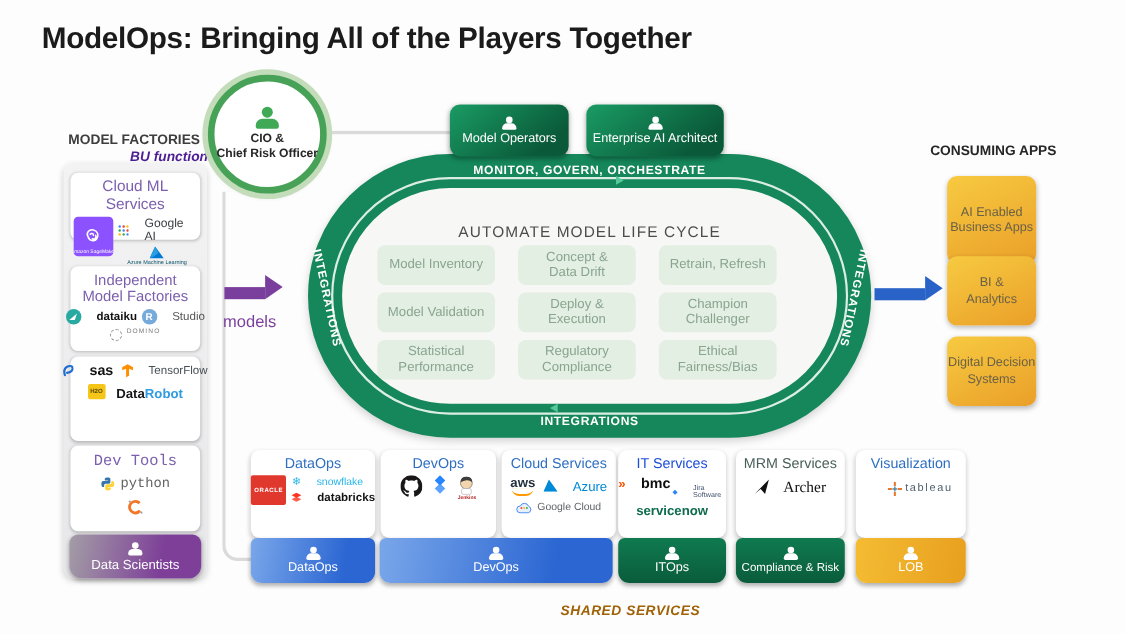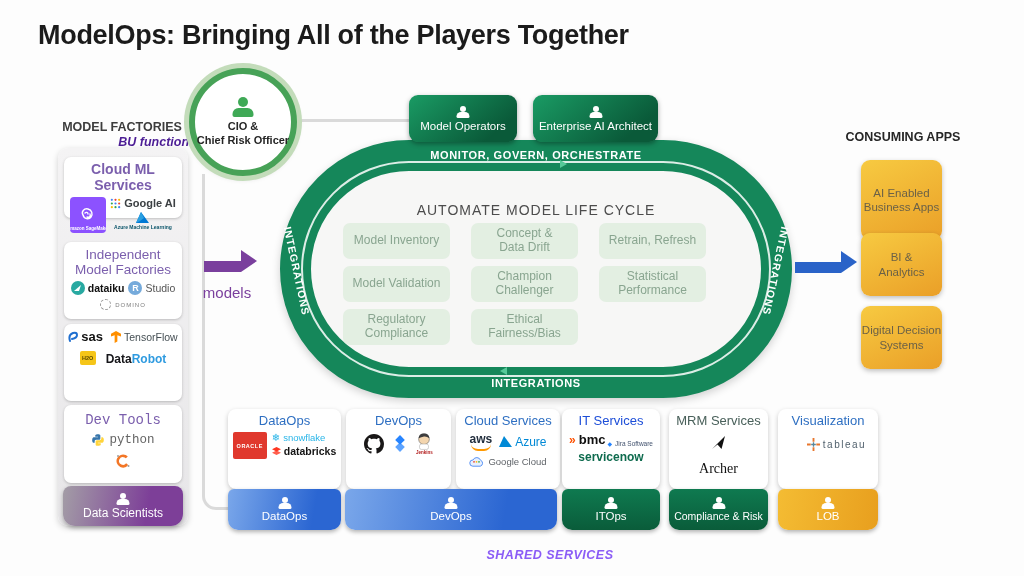--- a/index.html
+++ b/index.html
@@ -13,22 +13,22 @@
   
   .page-title { left:38px; top:20px; font-size:27px; font-weight:bold; color:#1b1b1b; letter-spacing:-.3px; }
 
   
   .mf-header { left:48px; top:120px; width:148px; text-align:center; font-size:12.5px; font-weight:bold; color:#3d3d3d; }
   .mf-sub { left:48px; top:135px; width:148px; text-align:right; font-size:12.5px; font-weight:bold; font-style:italic; color:#4c1d95; }
   .left-panel { left:58px; top:148px; width:130px; height:378px; border-radius:10px;
     background:linear-gradient(180deg,#f4f3f4,#e7e6e8); box-shadow:0 2px 6px rgba(0,0,0,.18); }
   .lcard { left:64px; width:118px; background:#fff; border-radius:7px; box-shadow:0 1px 3px rgba(0,0,0,.22); padding:5px 3px; }
   .lcard-title { text-align:center; color:#7b5fad; font-size:13.5px; line-height:1.12; margin-bottom:4px; }
-  .logo-row { display:flex; align-items:center; justify-content:center; gap:4px; }
-  .logo-item { display:flex; align-items:center; gap:3px; }
+  .logo-row { display:flex; justify-content:center; gap:4px; }
+  .logo-item { display:flex; align-items:center; gap:14px; }
   .tiny-cap { font-size:5px; color:#0b556a; }
   .sm-tile { width:36px; height:36px; background:#8c52ff; border-radius:4px; display:flex; flex-direction:column; align-items:center; justify-content:flex-end; overflow:hidden; }
   .sm-cap { font-size:4.5px; color:#fff; padding-bottom:2px; white-space:nowrap; }
   .ds-footer { left:63px; top:486px; width:120px; height:40px; border-radius:8px 8px 12px 12px;
     background:linear-gradient(100deg,#a39da6,#7d3f98 70%); color:#fff; box-shadow:0 2px 4px rgba(0,0,0,.3); }
   .ds-footer .lbl { font-size:12px; margin-top:1px; }
 
   
   .person { position:relative; display:block; width:14px; height:12px; color:#fff; }
   .person::before { content:""; position:absolute; top:0; left:50%; transform:translateX(-50%); width:6px; height:6px; border-radius:50%; background:currentColor; }
@@ -80,21 +80,21 @@
 
   
   .bcard { top:409px; height:80px; background:#fff; border-radius:8px; box-shadow:0 2px 5px rgba(0,0,0,.22); padding-top:4px; }
   .bcard-title { text-align:center; font-size:13px; margin-bottom:4px; }
   .t-blue { color:#2e6fc2; } .t-green { color:#1d4ed8; } .t-slate { color:#49605a; }
   .bfoot { top:489px; height:41px; border-radius:6px 6px 10px 10px; color:#fff; box-shadow:0 2px 4px rgba(0,0,0,.3); z-index:3; gap:1px; }
   .bfoot .lbl { font-size:11.5px; }
   .grad-blue { background:linear-gradient(100deg,#7aa7ea,#2b66d2 75%); }
   .grad-green { background:linear-gradient(180deg,#0f7a50,#0a5c3a); }
   .grad-orange { background:linear-gradient(100deg,#f4bc33,#e89f1e); }
-  .shared-lbl { left:420px; top:548px; width:260px; text-align:center; font-size:12.5px; font-weight:bold; font-style:italic; color:#8b5cf6; letter-spacing:.5px; }
+  .shared-lbl { left:443px; top:548px; width:260px; text-align:center; font-size:12.5px; font-weight:bold; font-style:italic; color:#a16207; letter-spacing:.5px; }
 
   
   .wordmark { font-weight:bold; }
   .oracle-tile { width:34px; height:27px; background:#e0382d; border-radius:2px; display:flex; align-items:center; justify-content:center; }
   .oracle-tile span { color:#fff; font-size:5.5px; font-weight:bold; letter-spacing:.5px; }
   .circ { border-radius:50%; display:flex; align-items:center; justify-content:center; }
   .aws-smile { width:20px; height:7px; border-bottom:2px solid #ff9900; border-radius:0 0 10px 10px; margin-top:-2px; }
   .dashed-swirl { width:11px; height:11px; border:1.5px dashed #9a9a9a; border-radius:50%; }
 </style>
 </head>
@@ -103,21 +103,21 @@
 <div class="abs page-title">ModelOps: Bringing All of the Players Together</div>
 
 <div class="abs conn-h"></div>
 <div class="abs conn-l"></div>
 
 <div class="abs mf-header">MODEL FACTORIES</div>
 <div class="abs mf-sub">BU functions</div>
 
 <div class="abs left-panel"></div>
 
-<div class="abs lcard" style="top:157px;height:61px;font-weight:bold;">
+<div class="abs lcard" style="top:157px;height:61px;">
   <div class="lcard-title" style="font-size:14px;">Cloud ML Services</div>
   <div class="logo-row" style="align-items:flex-start;">
     <div class="sm-tile">
       <svg width="22" height="22" viewBox="0 0 22 22">
           <path d="M6 11c-2-3 1-7 5-6s5 5 3 8-7 2-8-2zm2-2c1-1 3-1 3 1m-1 3c2 1 4-1 3-3" fill="none" stroke="#fff" stroke-width="1.4" stroke-linecap="round"></path>
         </svg>
       <span class="sm-cap">Amazon SageMaker</span>
     </div>
     <div class="col" style="gap:3px;">
       <div class="logo-item">
@@ -239,20 +239,22 @@
   <span class="lbl">Enterprise AI Architect</span>
 </div>
 
 <div class="abs auto-title">AUTOMATE MODEL LIFE CYCLE</div>
 <div class="abs lc-grid">
   <div class="lc-box">Model Inventory</div>
   <div class="lc-box">Concept &amp;
 Data Drift</div>
   <div class="lc-box">Retrain, Refresh</div>
   <div class="lc-box">Model Validation</div>
+  <div class="lc-box">Deploy &amp;
+Execution</div>
   <div class="lc-box">Champion
 Challenger</div>
   <div class="lc-box">Statistical
 Performance</div>
   <div class="lc-box">Regulatory
 Compliance</div>
   <div class="lc-box">Ethical
 Fairness/Bias</div>
 </div>
 
@@ -351,21 +353,21 @@
       <span style="font-size:6.5px;color:#42526e;">Jira Software</span>
     </div>
   </div>
   <div class="logo-row" style="margin-top:3px;">
     <span class="wordmark" style="font-size:12px;color:#0e6b4e;">servicenow</span>
   </div>
 </div>
 
 <div class="abs bcard" style="left:669px;width:99px;">
   <div class="bcard-title t-slate">MRM Services</div>
-  <div class="logo-row" style="margin-top:8px;gap:12px;flex-direction:column;">
+  <div class="logo-row" style="margin-top:8px;gap:12px;">
     <svg width="14" height="13" viewBox="0 0 14 13">
         <polygon points="0,13 13,0 9.5,13 5.5,8.5" fill="#111"></polygon>
       </svg>
     <span style="font-family:'Liberation Serif',serif;font-size:14px;color:#111;">Archer</span>
   </div>
 </div>
 
 <div class="abs bcard" style="left:778px;width:100px;">
   <div class="bcard-title t-blue">Visualization</div>
   <div class="logo-row" style="margin-top:10px;gap:3px;padding-left:17px;">

